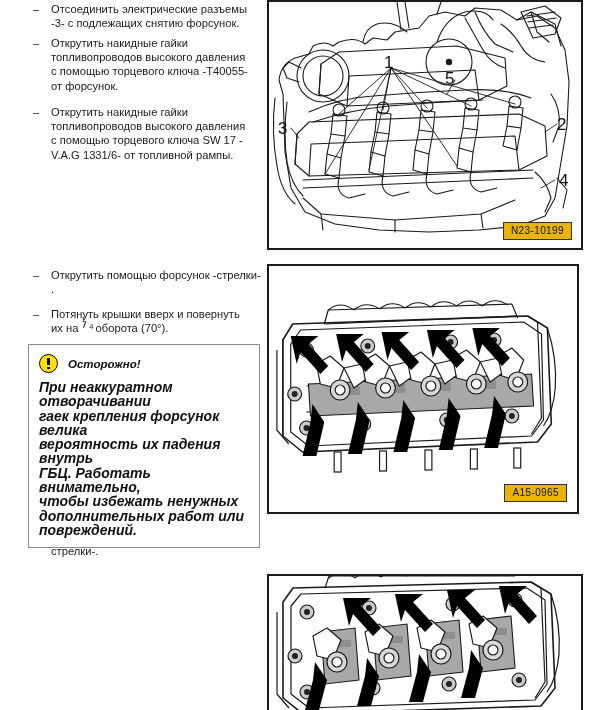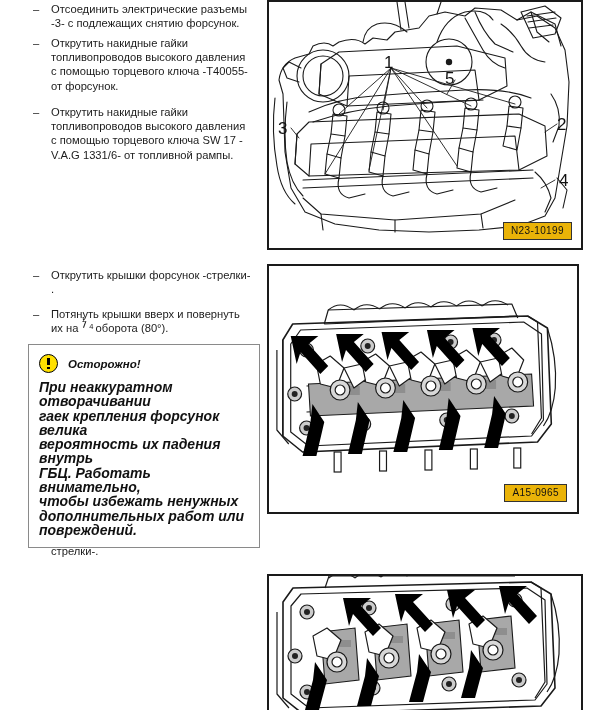--- a/index.html
+++ b/index.html
@@ -188,28 +188,28 @@
   <div class="bullet" style="left:33px; top:105px; width:232px;">
     <span class="dash">–</span>
     <span class="btext">Открутить накидные гайки
 топливопроводов высокого давления
 с помощью торцевого ключа SW 17 -
 V.A.G 1331/6- от топливной рампы.</span>
   </div>
 
   <div class="bullet" style="left:33px; top:268px; width:236px;">
     <span class="dash">–</span>
-    <span class="btext">Открутить крышки форсунок -стрелки-
+    <span class="btext">Открутить помощью форсунок -стрелки-
 .</span>
   </div>
 
   <div class="bullet" style="left:33px; top:307px; width:232px;">
     <span class="dash">–</span>
     <span class="btext"><span>Потянуть крышки вверх и повернуть
-их на </span><span class="frac"><span class="num">1</span><span class="bar"></span><span class="den">4</span></span><span> оборота (80°).</span></span>
+их на </span><span class="frac"><span class="num">1</span><span class="bar"></span><span class="den">4</span></span><span> оборота (70°).</span></span>
   </div>
 
   <div class="bullet" style="left:33px; top:530px; width:232px;">
     <span class="dash">–</span>
     <span class="btext">Осторожно прихваты форсунок -
 стрелки-.</span>
   </div>
 
   <div class="warn-box">
     <div class="warn-head">

